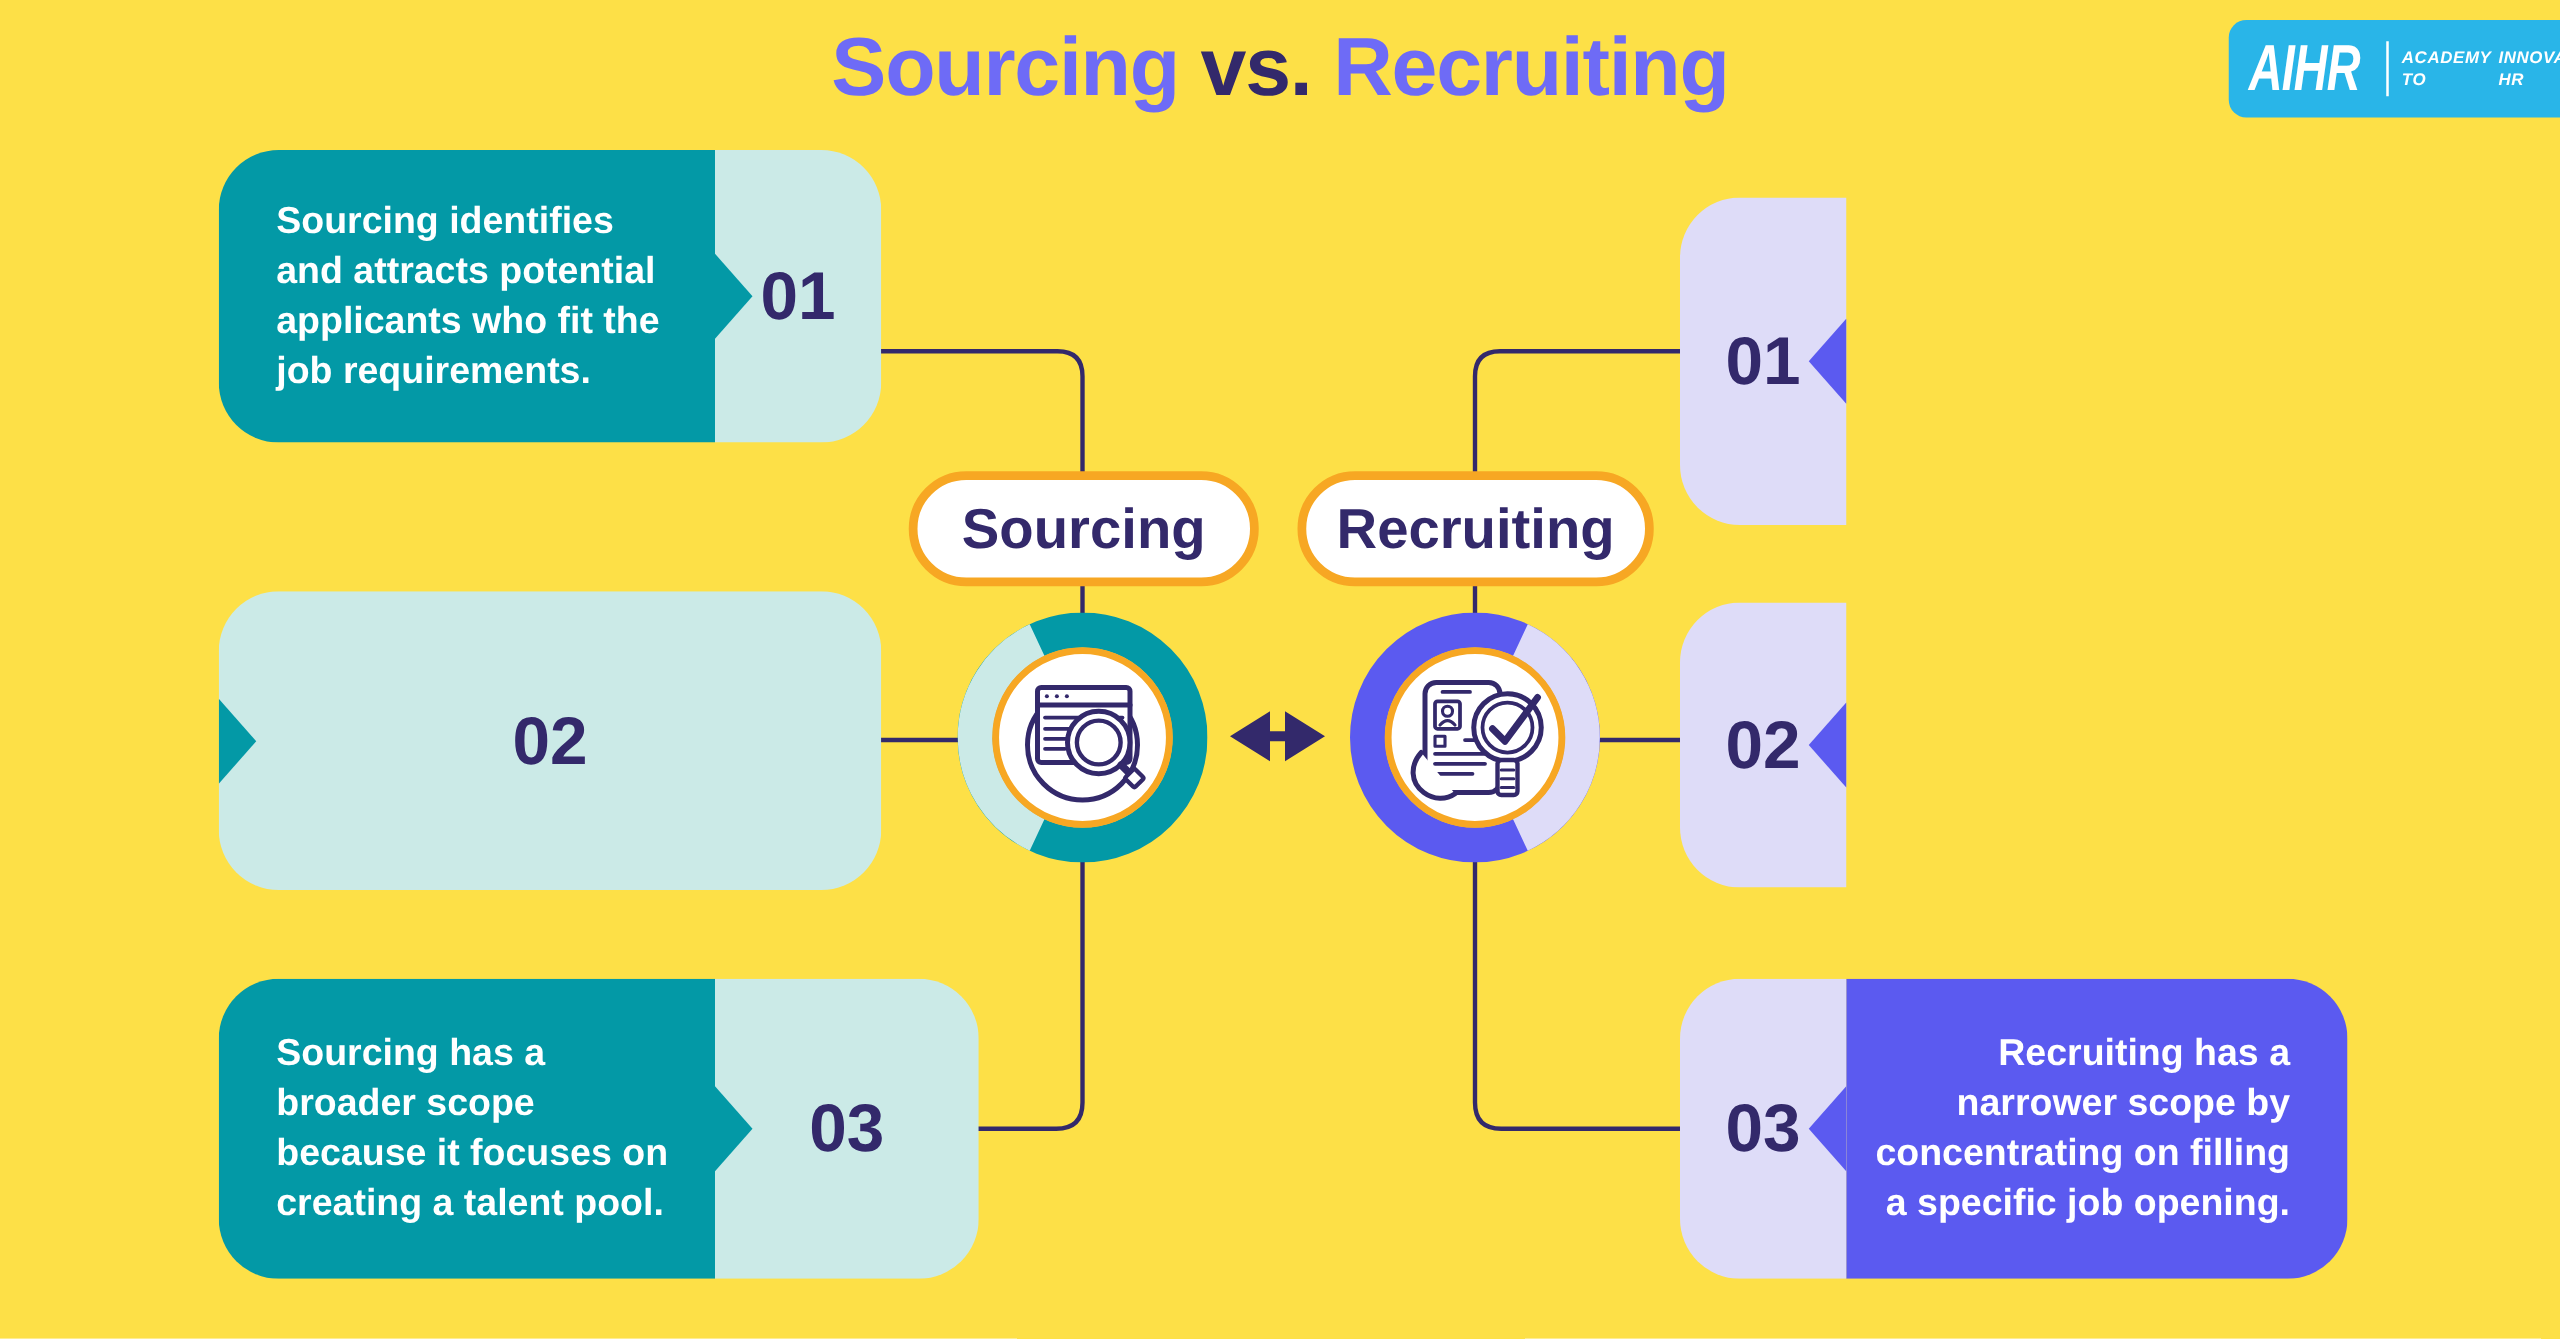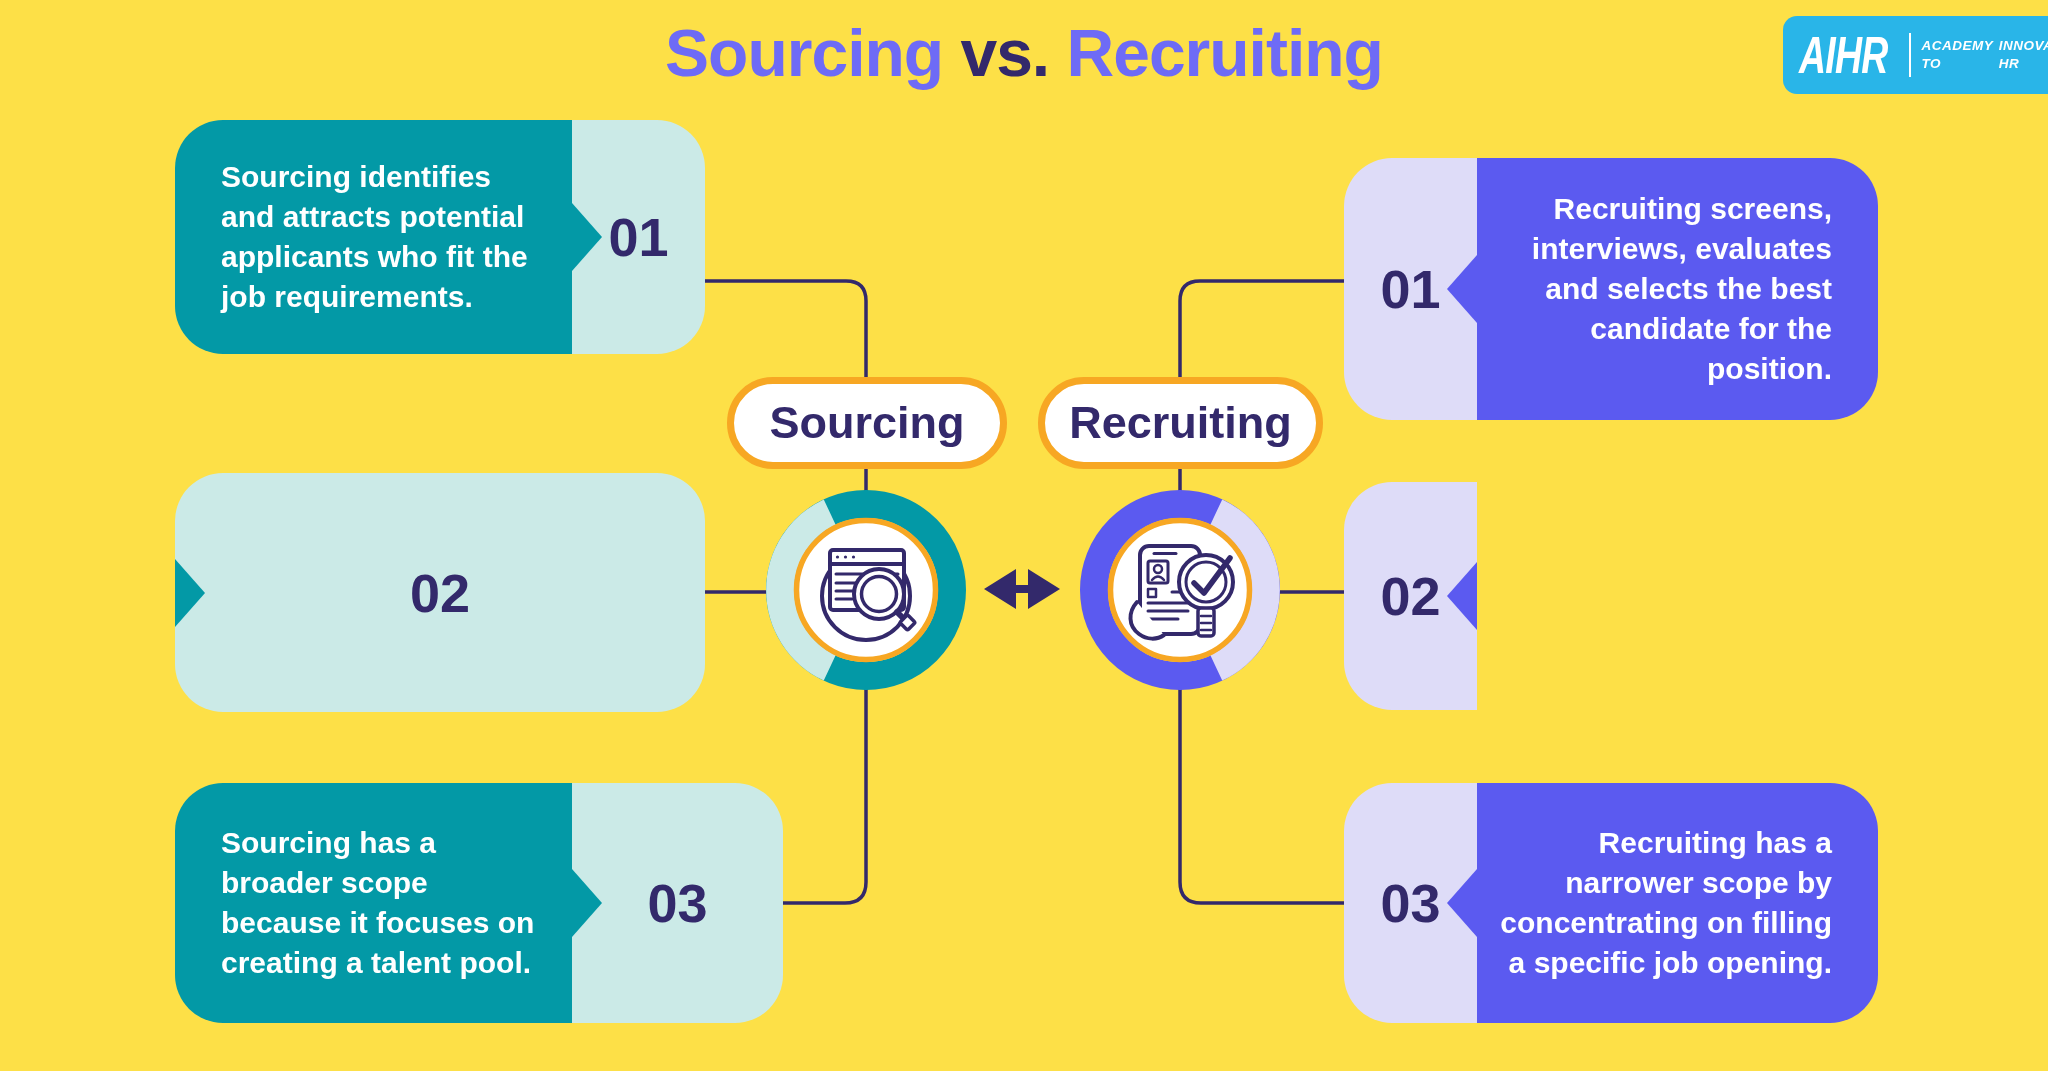--- a/index.html
+++ b/index.html
@@ -125,25 +125,20 @@
       <span class="chevron"></span>
       <span class="number">03</span>
     </div>
   </div>
 
   <div class="card right" id="cardR1">
     <div class="num-panel">
       <span class="number">01</span>
       <span class="chevron"></span>
     </div>
-    <div class="text-panel">Recruiting screens,
-interviews, evaluates
-and selects the best
-candidate for the
-position.</div>
   </div>
   <div class="card right" id="cardR2">
     <div class="num-panel">
       <span class="number">02</span>
       <span class="chevron"></span>
     </div>
   </div>
   <div class="card right" id="cardR3">
     <div class="num-panel">
       <span class="number">03</span>

